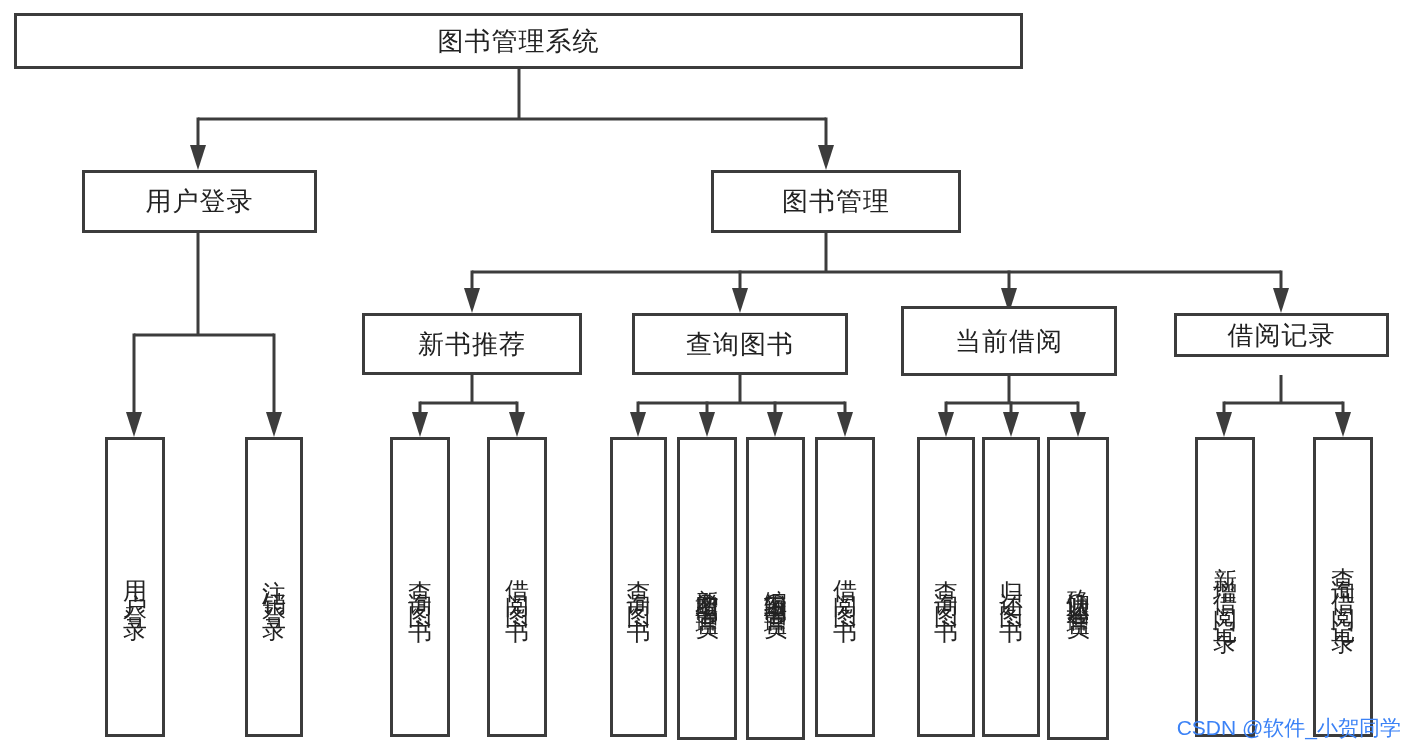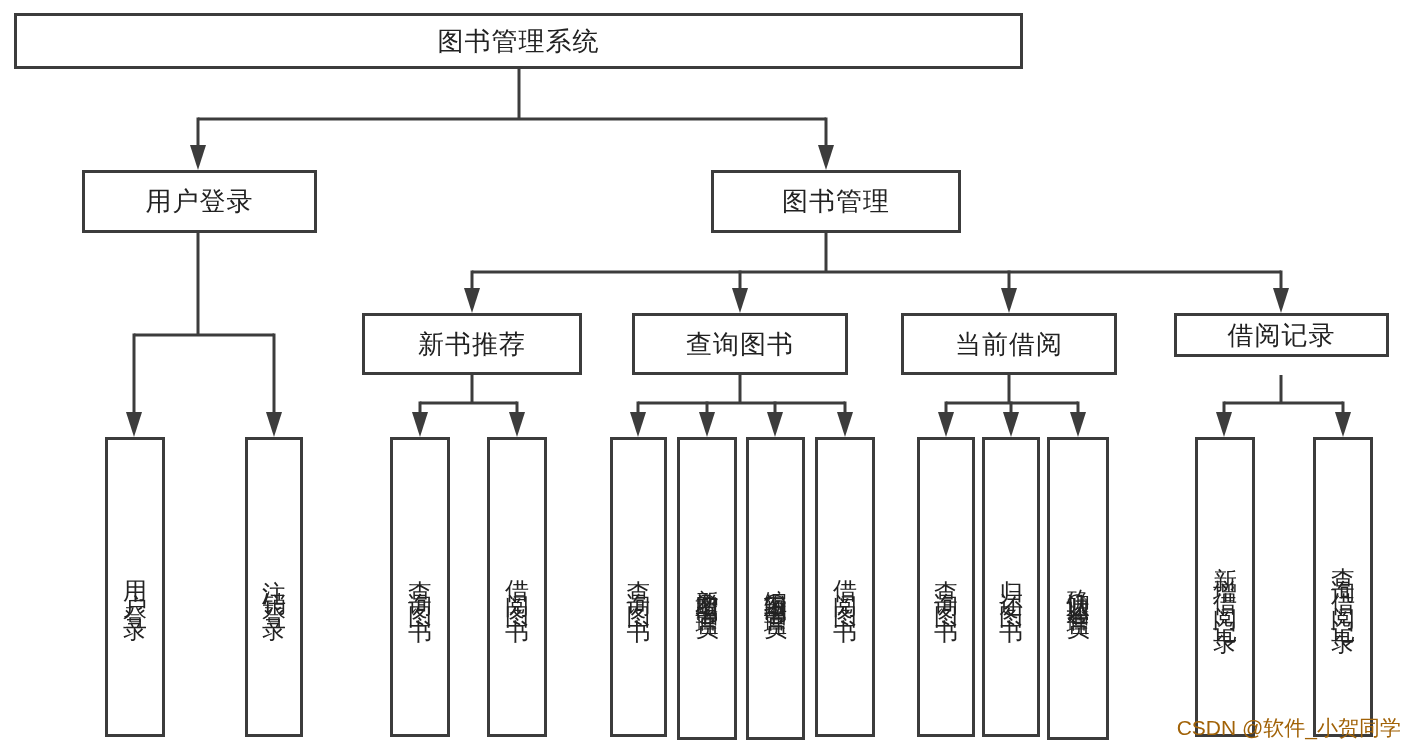--- a/index.html
+++ b/index.html
@@ -18,21 +18,21 @@
     color:#222222;z-index:1;text-align:center;
   }
   .hbox{font-size:26px;letter-spacing:1px;white-space:nowrap;}
   .vbox{
     writing-mode:vertical-rl;text-orientation:mixed;
     font-size:24px;letter-spacing:13px;line-height:1;
   }
   .vbox.tight{font-size:23px;letter-spacing:4px;}
   #watermark{
     position:absolute;top:714px;right:4px;z-index:5;
-    font-size:21px;color:#a16207;white-space:nowrap;
+    font-size:21px;color:#3b82f6;white-space:nowrap;
     font-family:"Liberation Sans","DejaVu Sans",sans-serif;
   }
 </style>
 </head>
 <body>
 
 <div id="canvas">
 
   <svg id="wires" width="1405" height="747">
       <line x1="519" y1="69" x2="519" y2="119" stroke="#3c3c3c" stroke-width="3"></line>
@@ -99,21 +99,21 @@
   <div class="box hbox" style="left:711px;top:170px;width:250px;height:63px;">
     <span>图书管理</span>
   </div>
 
   <div class="box hbox" style="left:362px;top:313px;width:220px;height:62px;">
     <span>新书推荐</span>
   </div>
   <div class="box hbox" style="left:632px;top:313px;width:216px;height:62px;">
     <span>查询图书</span>
   </div>
-  <div class="box hbox" style="left:901px;top:313px;width:216px;height:62px;">
+  <div class="box hbox" style="left:901px;top:306px;width:216px;height:70px;">
     <span>当前借阅</span>
   </div>
   <div class="box hbox" style="left:1174px;top:313px;width:215px;height:44px;">
     <span>借阅记录</span>
   </div>
 
   <div class="box vbox" style="left:105px;top:437px;width:60px;height:300px;">
     <span>用户登录</span>
   </div>
   <div class="box vbox" style="left:245px;top:437px;width:58px;height:300px;">

